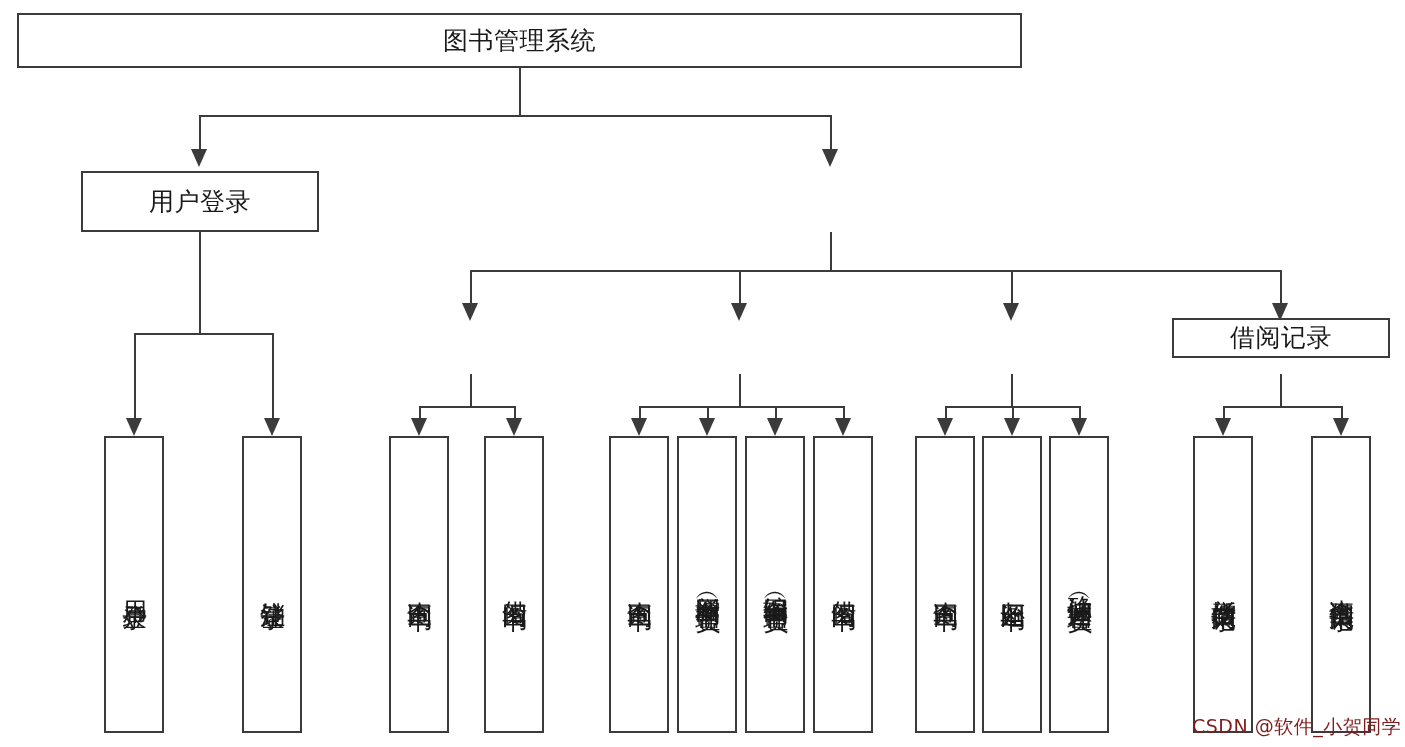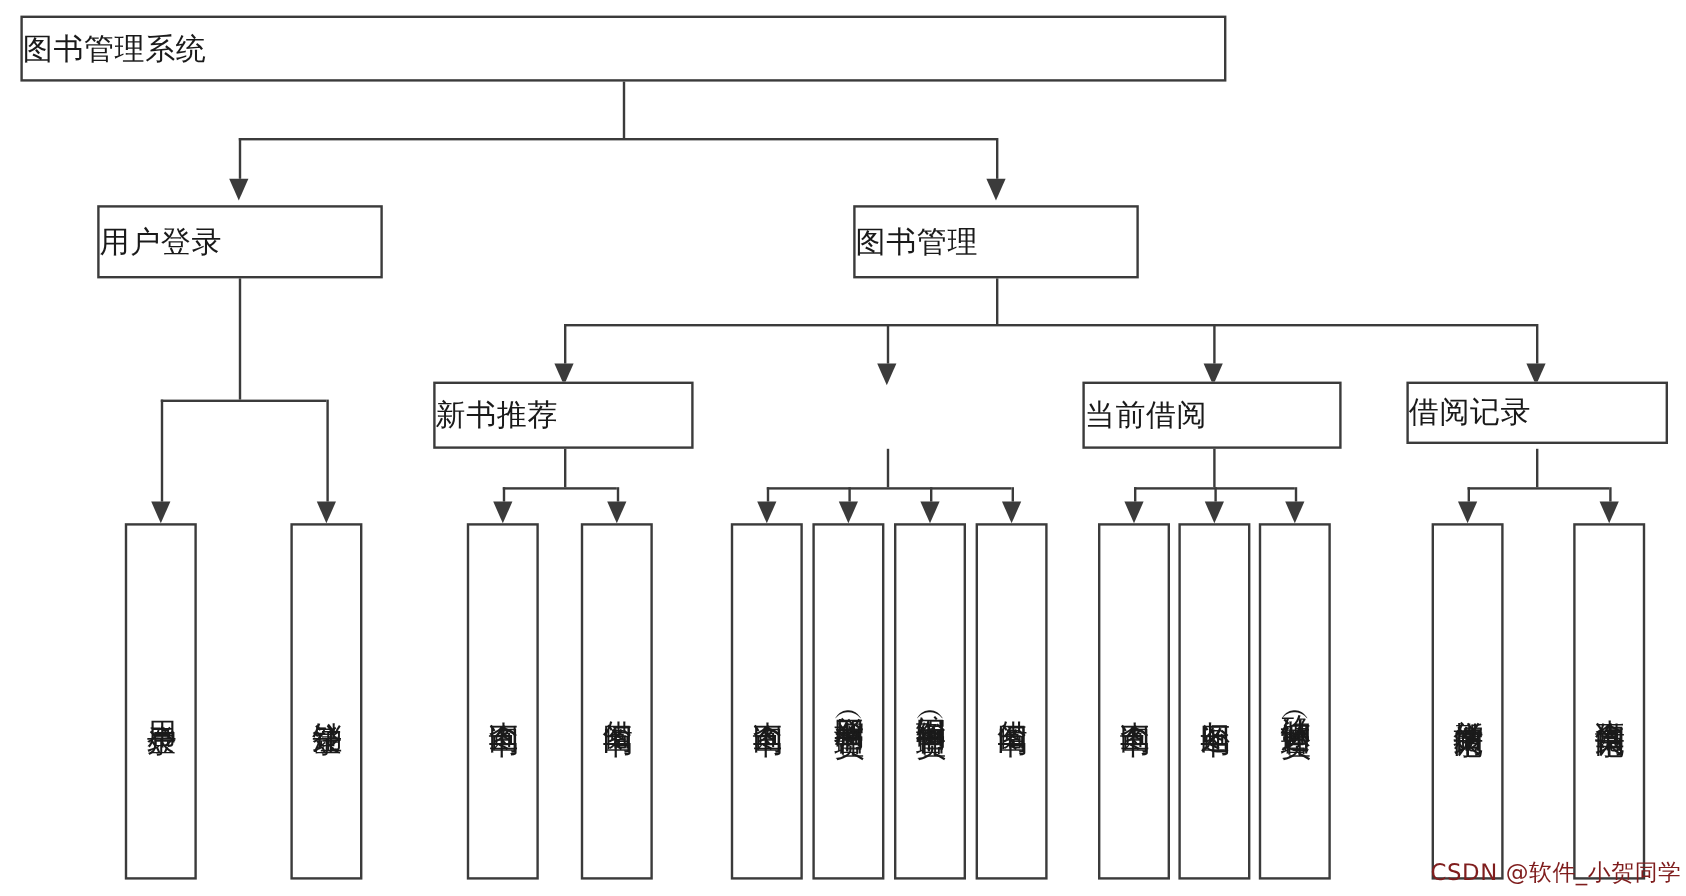--- a/index.html
+++ b/index.html
@@ -18,21 +18,21 @@
     overflow: hidden;
   }
   
   .node {
     position: absolute;
     box-sizing: border-box;
     border: 2.5px solid #3b3b3b;
     background: #ffffff;
     display: flex;
     align-items: center;
-    justify-content: flex-start;
+    justify-content: center;
     color: #1a1a1a;
   }
   .node .label {
     display: block;
     text-align: center;
     line-height: 1.02;
   }
   
   .node.horiz .label {
     font-size: 25px;
@@ -98,50 +98,41 @@
 
   <div class="hline" style="left:199px; top:115px; width:631px;"></div>
 
   <div class="vline" style="left:199px; top:115px; height:34px;"></div>
   <div class="arrow" style="left:191px; top:149px;"></div>
   <div class="vline" style="left:830px; top:115px; height:34px;"></div>
   <div class="arrow" style="left:822px; top:149px;"></div>
 
   <div class="node horiz" style="left:81px; top:171px; width:238px; height:61px;">
     <span class="label">用户登录</span>
-  </div>
-  <div class="node horiz" style="left:711px; top:171px; width:238px; height:61px;">
-    <span class="label">图书管理</span>
   </div>
 
   <div class="vline" style="left:199px; top:232px; height:101px;"></div>
   <div class="hline" style="left:134px; top:333px; width:138px;"></div>
   <div class="vline" style="left:134px; top:333px; height:85px;"></div>
   <div class="arrow" style="left:126px; top:418px;"></div>
   <div class="vline" style="left:272px; top:333px; height:85px;"></div>
   <div class="arrow" style="left:264px; top:418px;"></div>
 
   <div class="vline" style="left:830px; top:232px; height:38px;"></div>
   <div class="hline" style="left:470px; top:270px; width:810px;"></div>
   <div class="vline" style="left:470px; top:270px; height:33px;"></div>
   <div class="arrow" style="left:462px; top:303px;"></div>
   <div class="vline" style="left:739px; top:270px; height:33px;"></div>
   <div class="arrow" style="left:731px; top:303px;"></div>
   <div class="vline" style="left:1011px; top:270px; height:33px;"></div>
   <div class="arrow" style="left:1003px; top:303px;"></div>
   <div class="vline" style="left:1280px; top:270px; height:33px;"></div>
   <div class="arrow" style="left:1272px; top:303px;"></div>
 
-  <div class="node horiz" style="left:361px; top:318px; width:217px; height:56px;">
-    <span class="label">新书推荐</span>
-  </div>
-  <div class="node horiz" style="left:902px; top:318px; width:216px; height:56px;">
-    <span class="label">当前借阅</span>
-  </div>
-  <div class="node horiz" style="left:1172px; top:318px; width:218px; height:52px;">
+  <div class="node horiz" style="left:1172px; top:318px; width:218px; height:40px;">
     <span class="label">借阅记录</span>
   </div>
 
   <div class="vline" style="left:470px; top:374px; height:32px;"></div>
   <div class="hline" style="left:419px; top:406px; width:95px;"></div>
   <div class="vline" style="left:419px; top:406px; height:12px;"></div>
   <div class="arrow" style="left:411px; top:418px;"></div>
   <div class="vline" style="left:514px; top:406px; height:12px;"></div>
   <div class="arrow" style="left:506px; top:418px;"></div>
 

